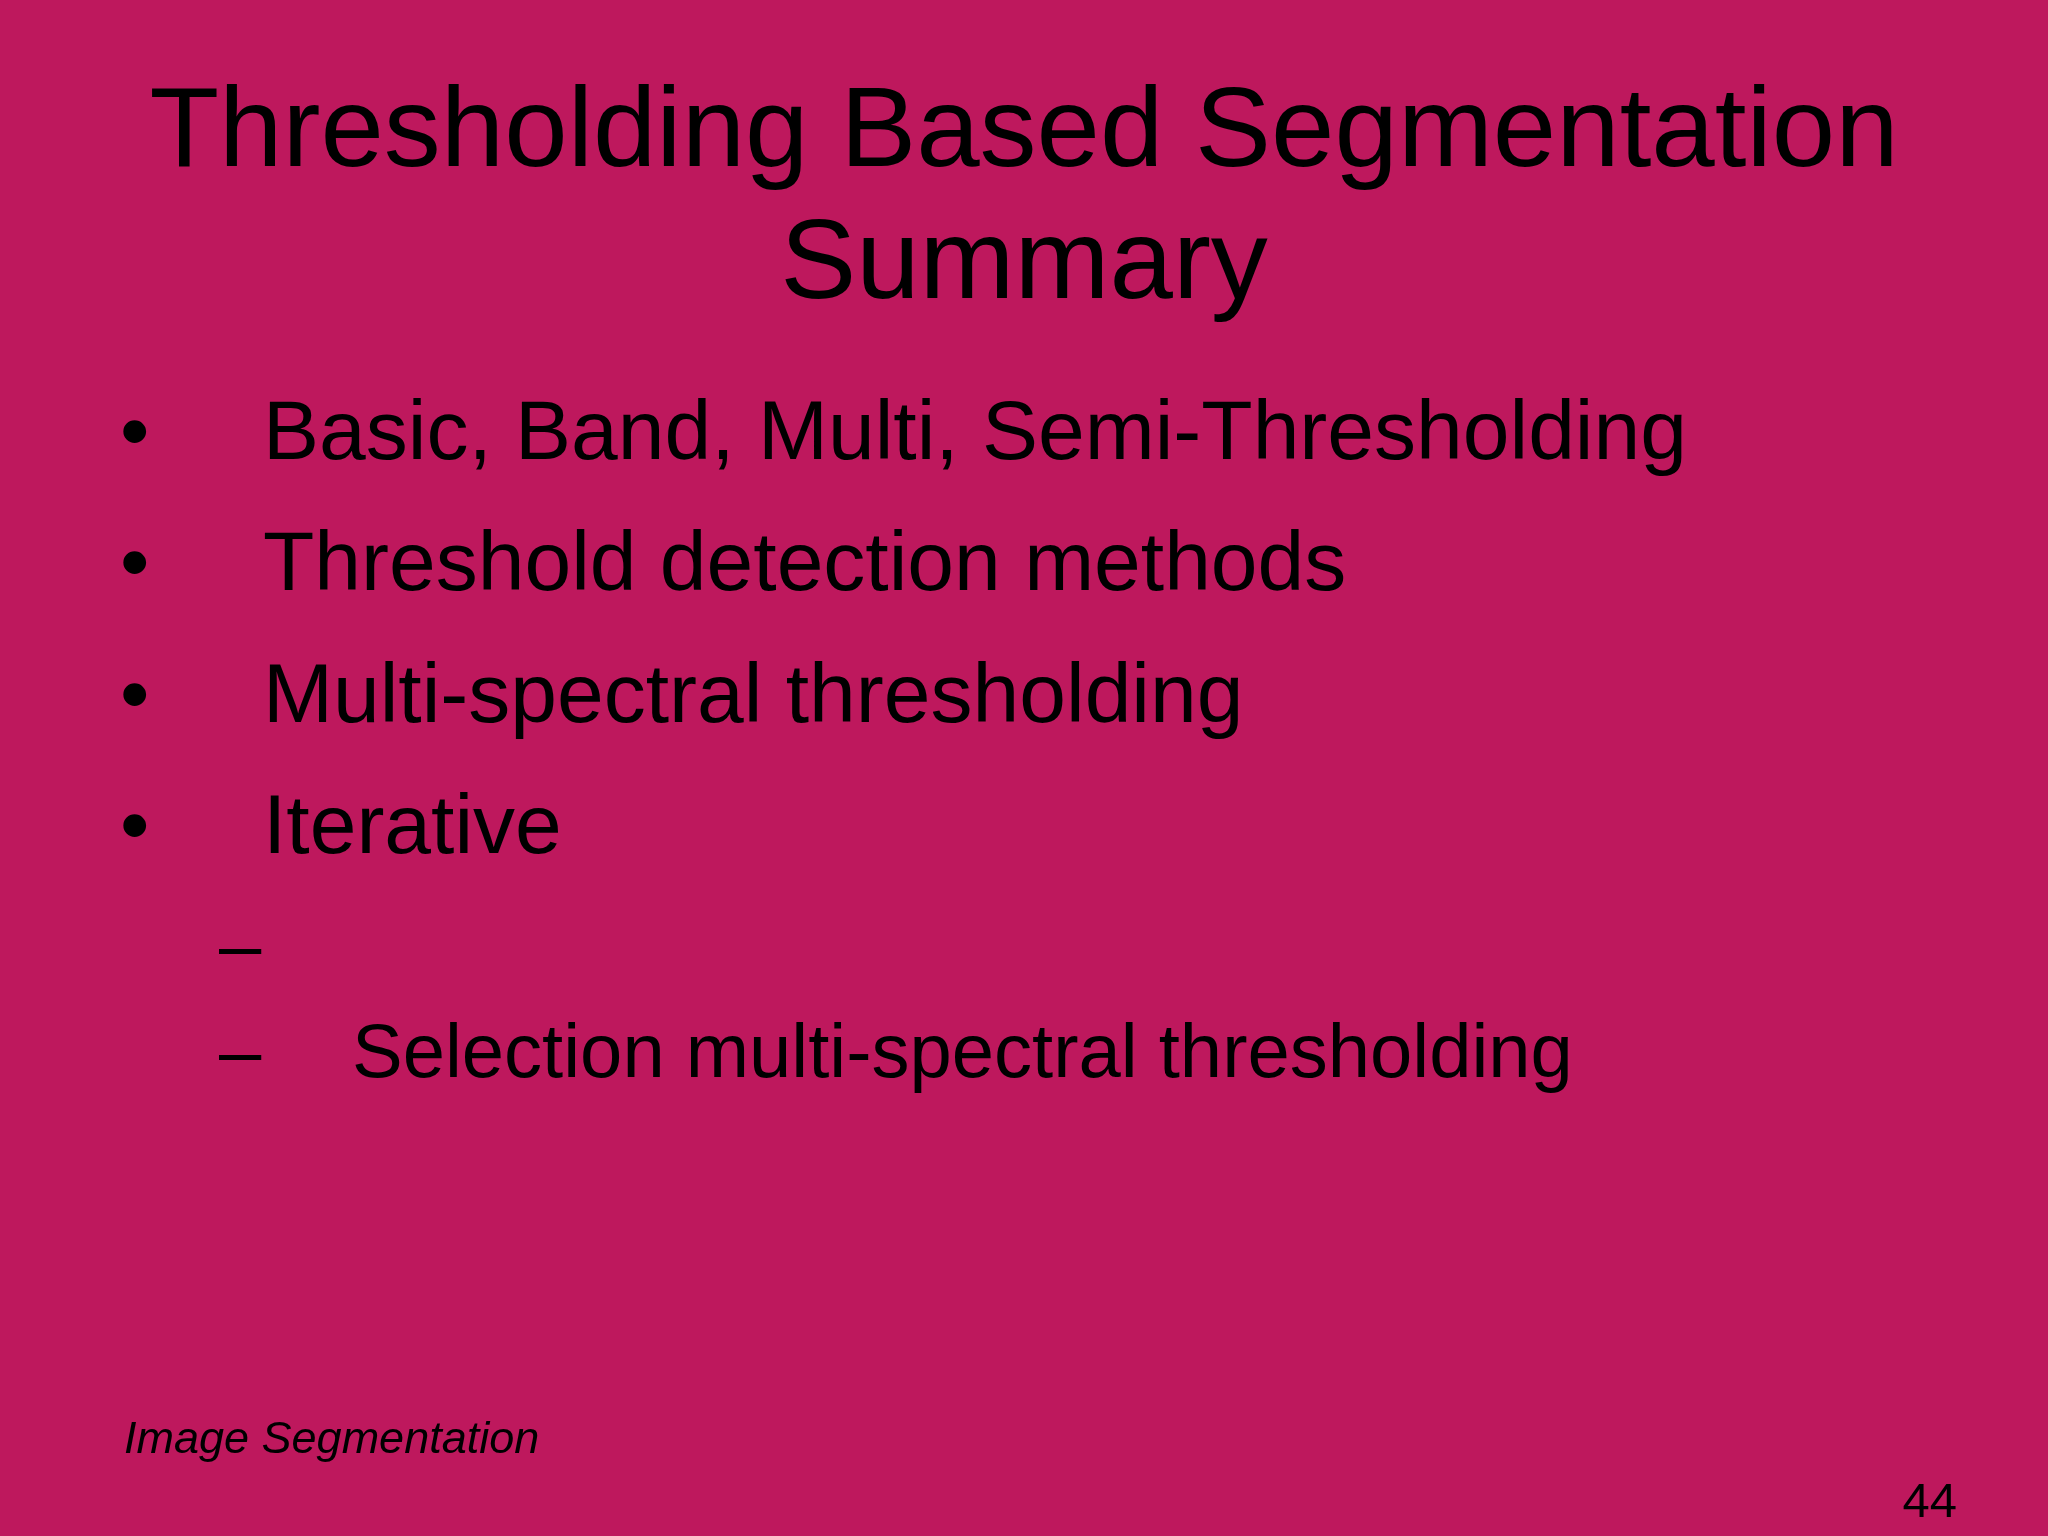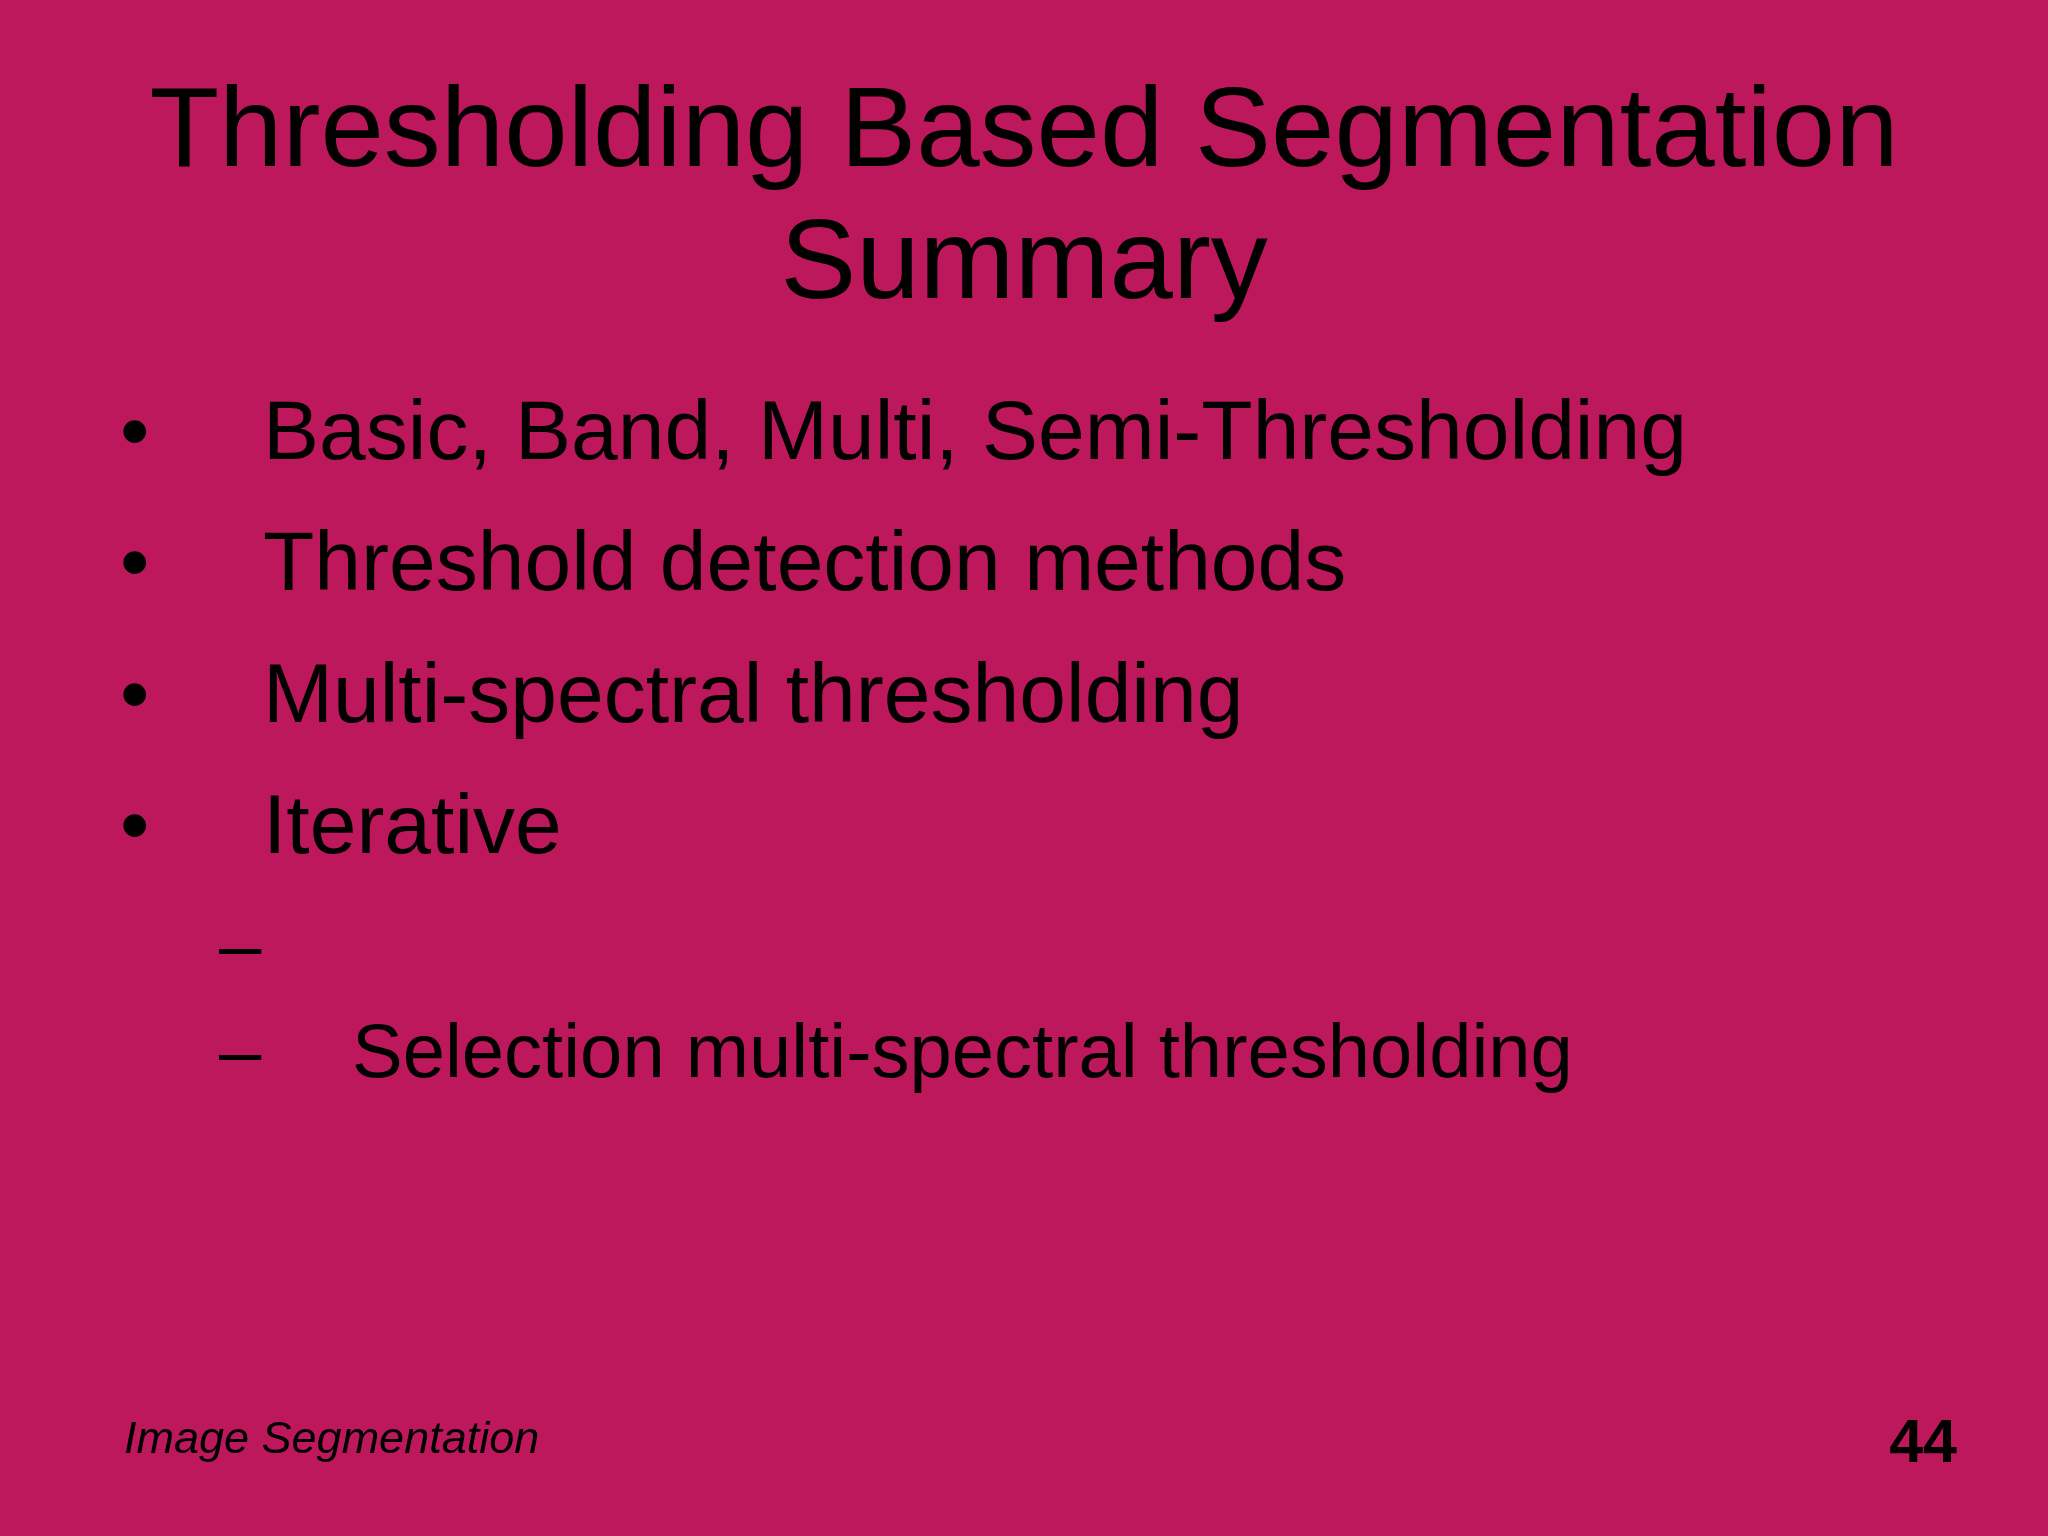--- a/index.html
+++ b/index.html
@@ -66,25 +66,24 @@
     left: 124px;
     top: 1415px;
     font-size: 45px;
     line-height: 1;
     white-space: nowrap;
     font-style: italic;
   }
   .footer-right {
     position: absolute;
     right: 123px;
-    top: 1411px;
-    font-size: 61px;
+    top: 1476px;
+    font-size: 49px;
     line-height: 1;
     white-space: nowrap;
-    font-weight: bold;
   }
 </style>
 </head>
 <body>
 
 <div class="slide">
 
   <h1 class="title">
     <span class="title-line">Thresholding Based Segmentation</span>
     <span class="title-line">Summary</span>

